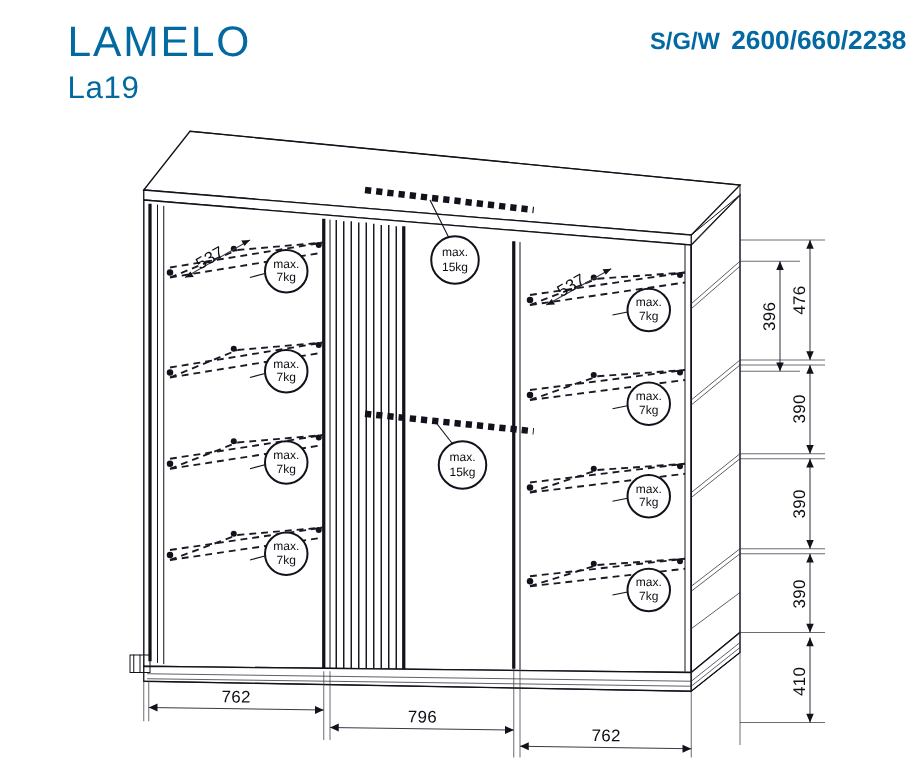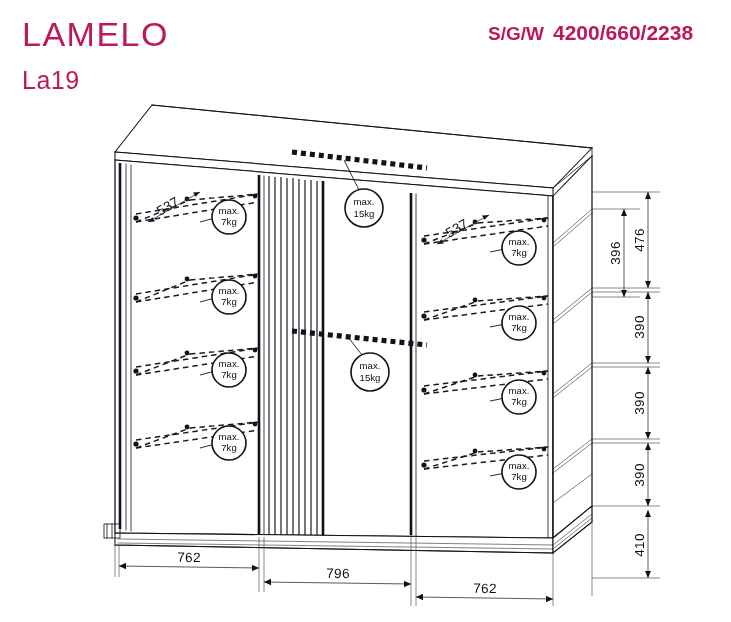--- a/index.html
+++ b/index.html
@@ -18,33 +18,34 @@
   #sheet {
     position: absolute;
     left: 0; top: 0;
     width: 731px;
     height: 622px;
     background: #ffffff;
   }
   .hdr {
     position: absolute;
     white-space: nowrap;
-    color: #be185d;
+    color: #0369a1;
     font-weight: 400;
     letter-spacing: 0.5px;
+    margin-left: 32px;
   }
   #brand-title {
     left: 22px;
     top: 15px;
     font-size: 34px;
     letter-spacing: 1.5px;
   }
   #model-code {
     left: 22px;
-    top: 66px;
+    top: 56px;
     font-size: 25px;
     letter-spacing: 0.5px;
   }
   #spec-label {
     left: 488px;
     top: 23px;
     font-size: 19px;
     font-weight: 700;
     letter-spacing: 0px;
   }
@@ -89,21 +90,21 @@
 <body>
 
 <div id="sheet">
 
   <div class="hdr" id="brand-title">LAMELO</div>
 
   <div class="hdr" id="model-code">La19</div>
 
   <div class="hdr" id="spec-label">S/G/W</div>
 
-  <div class="hdr" id="spec-value">4200/660/2238</div>
+  <div class="hdr" id="spec-value">2600/660/2238</div>
 
   <svg width="731" height="622" viewBox="0 0 731 622">
 
     <g>
       <polygon class="topface" points="115,152 152,105 592,148 553,188"></polygon>
       <polygon class="topface" points="115,152 553,188 553,196 115,160"></polygon>
       <line class="ln-thin" x1="152" y1="105" x2="592" y2="148"></line>
       <line class="ln-thin" x1="592" y1="148" x2="592" y2="156"></line>
       <line class="ln-thin" x1="553" y1="188" x2="592" y2="156"></line>
     </g>

